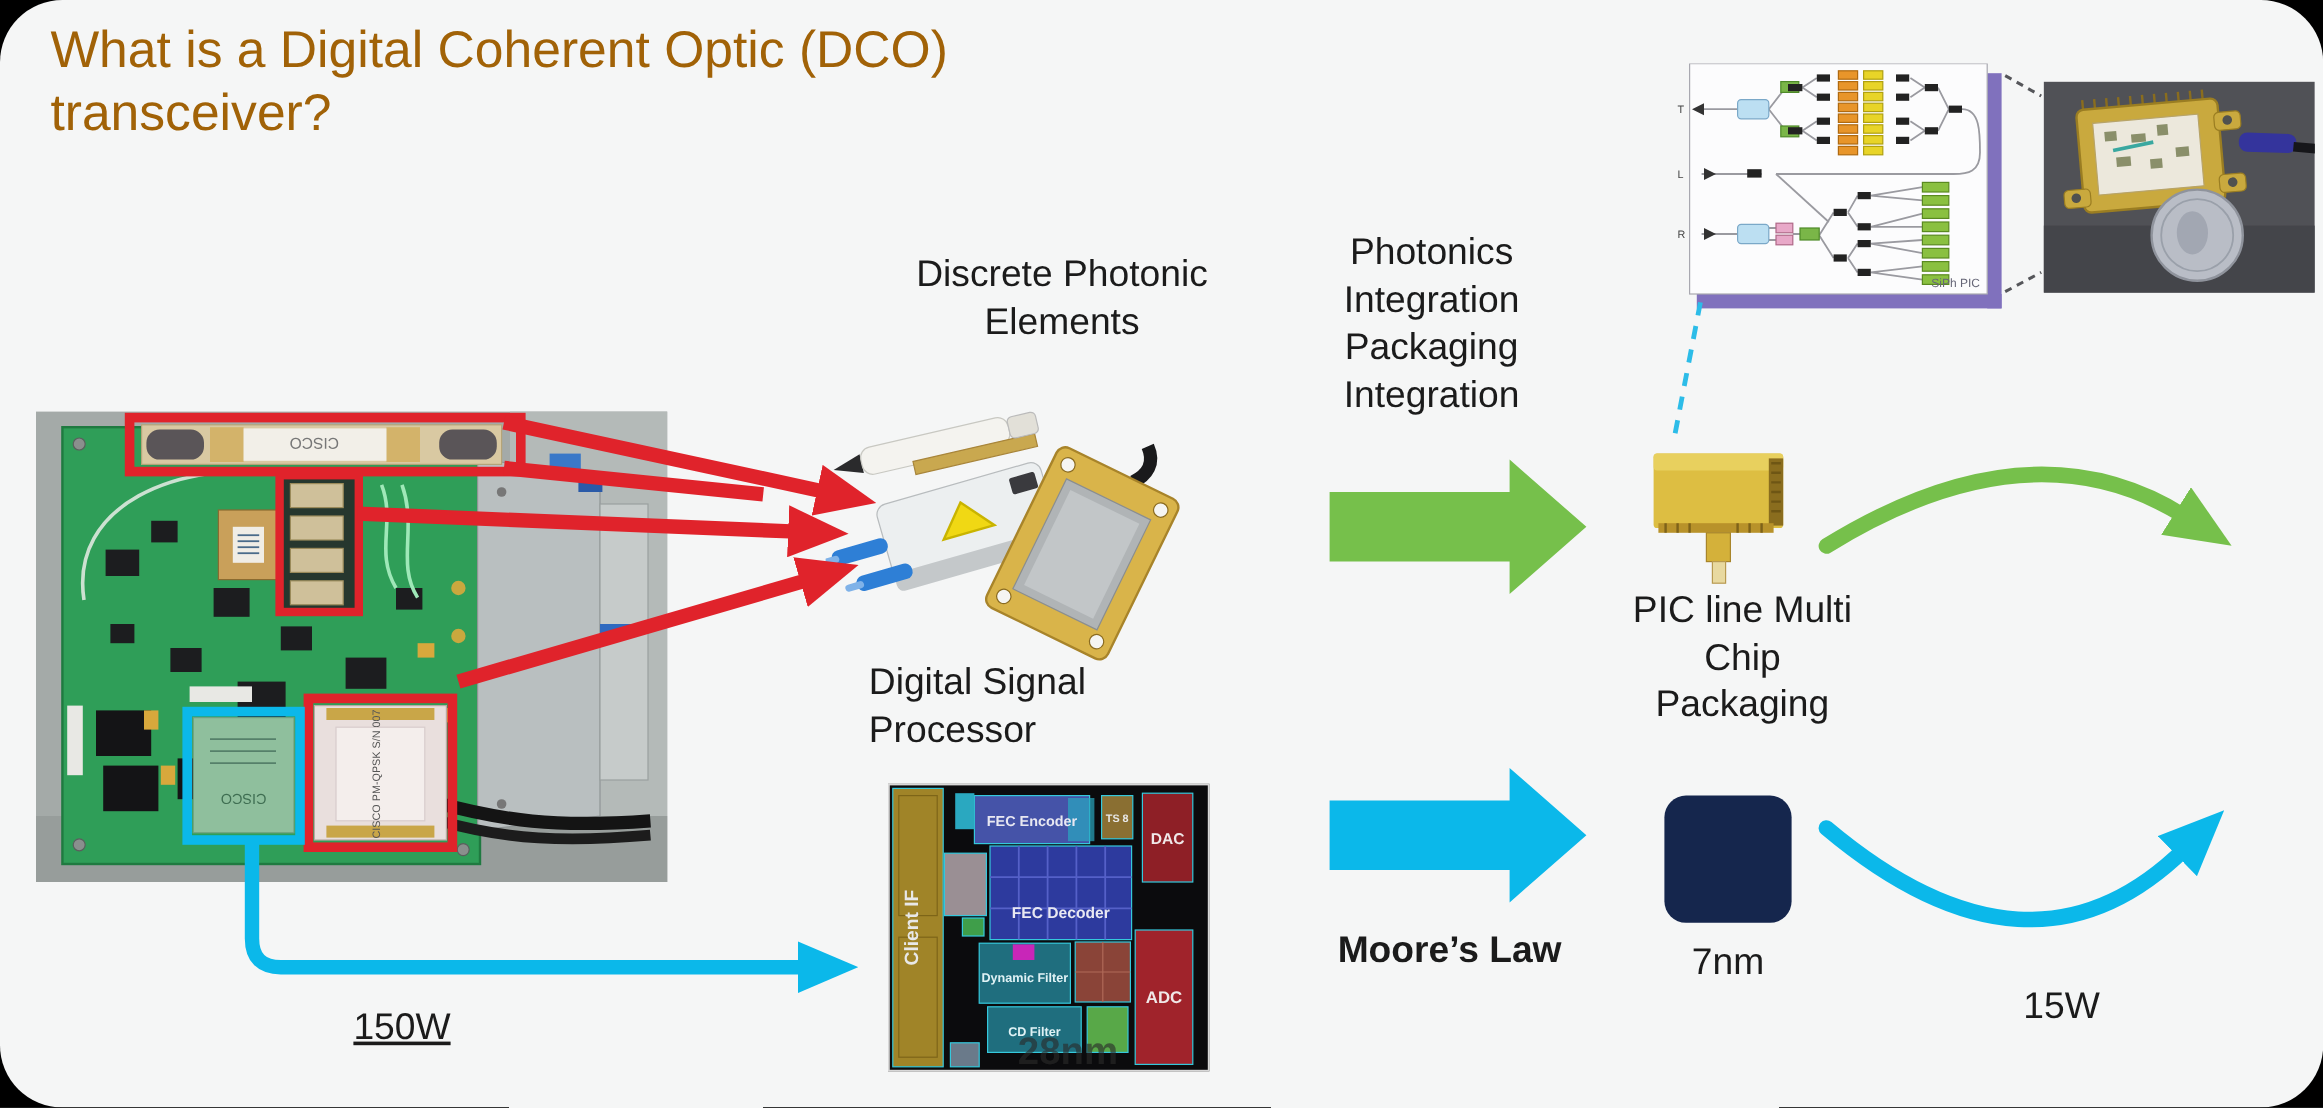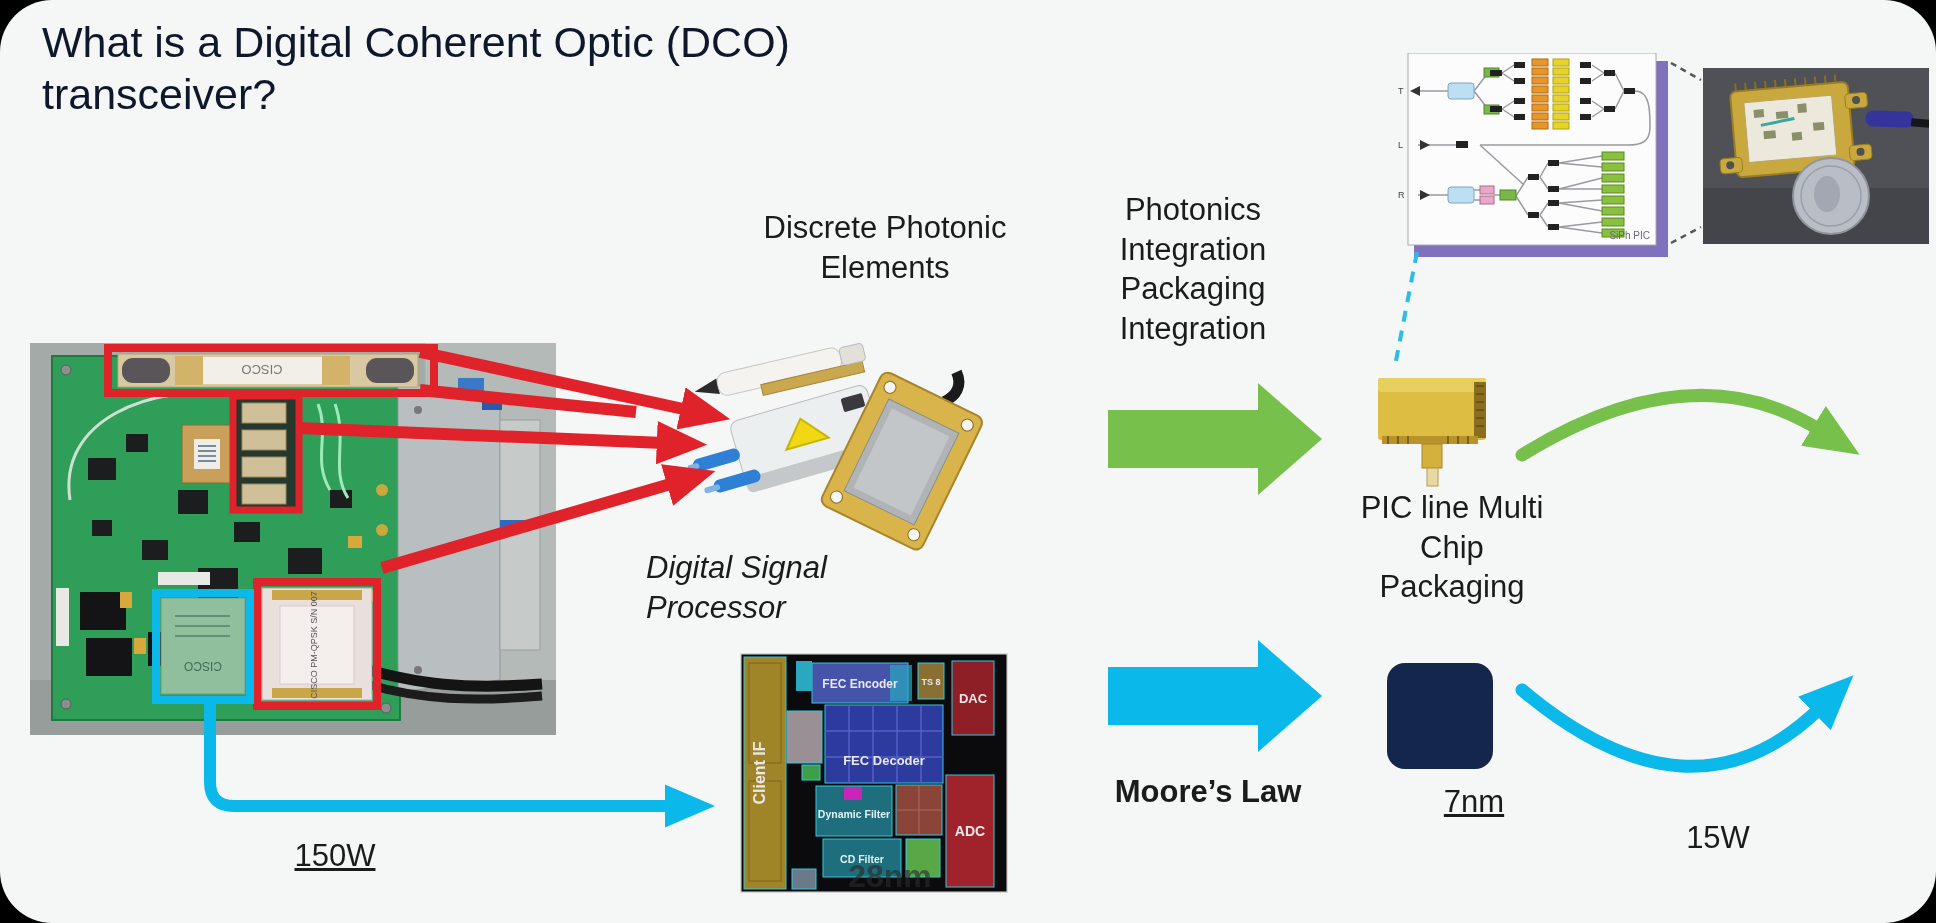--- a/index.html
+++ b/index.html
@@ -3,21 +3,21 @@
 <meta charset="utf-8">
 <style>
   html,body{margin:0;padding:0;background:#000;}
   .stage{position:relative;width:1936px;height:923px;background:#000;overflow:hidden;
          font-family:"Liberation Sans",sans-serif;}
   .slide{position:absolute;inset:0;background:#f5f6f6;border-radius:52px;overflow:hidden;}
   .abs{position:absolute;}
   .txt{font-family:"Liberation Sans",sans-serif;color:#1b1b1b;white-space:pre-line;
        line-height:1.28;font-size:31px;}
   .center{text-align:center;}
-  .title{font-size:43px;line-height:1.22;color:#0f172a;white-space:pre-line;font-weight:400;}
+  .title{font-size:43px;line-height:1.22;color:#a16207;white-space:pre-line;font-weight:400;}
   .chip7{position:absolute;left:1387px;top:663px;width:106px;height:106px;
          background:#15264d;border-radius:18px;}
   svg{display:block;}
 </style>
 </head>
 <body>
 
 <div class="stage">
 <div class="slide">
 
@@ -173,21 +173,21 @@
       <rect x="0" y="0" width="112" height="148" rx="8" fill="#d9b44a" stroke="#a8842a" stroke-width="2"></rect>
       <circle cx="13" cy="13" r="6" fill="#f5f5f2" stroke="#8a6b20"></circle>
       <circle cx="99" cy="13" r="6" fill="#f5f5f2" stroke="#8a6b20"></circle>
       <circle cx="13" cy="135" r="6" fill="#f5f5f2" stroke="#8a6b20"></circle>
       <circle cx="99" cy="135" r="6" fill="#f5f5f2" stroke="#8a6b20"></circle>
       <rect x="17" y="24" width="78" height="102" fill="#b0b4b6" stroke="#8a8e90"></rect>
       <rect x="24" y="31" width="64" height="88" fill="#c2c6c8"></rect>
     </g>
   </svg>
 
-  <div class="abs txt" style="left:646px;top:548px;width:280px;font-style:italic;">Digital Signal
+  <div class="abs txt" style="left:724px;top:548px;width:280px;">Digital Signal
 Processor</div>
 
   <svg class="abs" style="left:740px;top:653px;" width="268" height="240" viewBox="0 0 268 240">
     <rect x="0" y="0" width="268" height="240" fill="#0b0b0d" stroke="#d8d8d8" stroke-width="3"></rect>
 
     <rect x="4" y="4" width="42" height="232" fill="#a08428" stroke="#35c8dc"></rect>
     <rect x="9" y="10" width="32" height="100" fill="none" stroke="#7d6518"></rect>
     <rect x="9" y="128" width="32" height="100" fill="none" stroke="#7d6518"></rect>
     <text x="25" y="120" font-size="16" font-weight="bold" fill="#e8e8e8" text-anchor="middle" transform="rotate(-90 25 120)">Client IF</text>
 
@@ -418,21 +418,21 @@
     </g>
     <rect x="50" y="76" width="20" height="24" fill="#d4b13a" stroke="#a8852a"></rect>
     <rect x="55" y="100" width="11" height="18" fill="#e8d9a0" stroke="#b89a50"></rect>
   </svg>
 
   <div class="abs txt center" style="left:1338px;top:488px;width:228px;">PIC line Multi
 Chip
 Packaging</div>
 
   <div class="chip7"></div>
-  <div class="abs txt center" style="left:1421px;top:782px;width:106px;text-decoration:underline;">7nm</div>
+  <div class="abs txt center" style="left:1387px;top:782px;width:106px;">7nm</div>
 
   <div class="abs txt center" style="left:245px;top:836px;width:180px;text-decoration:underline;">150W</div>
   <div class="abs txt center" style="left:1638px;top:818px;width:160px;">15W</div>
 
   <svg class="abs" style="left:0;top:0;" width="1936" height="923" viewBox="0 0 1936 923">
     <defs>
       <marker id="triRed" markerUnits="strokeWidth" markerWidth="4.2" markerHeight="3.6" refX="0.6" refY="1.8" orient="auto">
         <path d="M0,0 L4.2,1.8 L0,3.6 z" fill="#e0232b"></path>
       </marker>
       <marker id="triCyan" markerUnits="strokeWidth" markerWidth="4.2" markerHeight="3.6" refX="0.6" refY="1.8" orient="auto">

